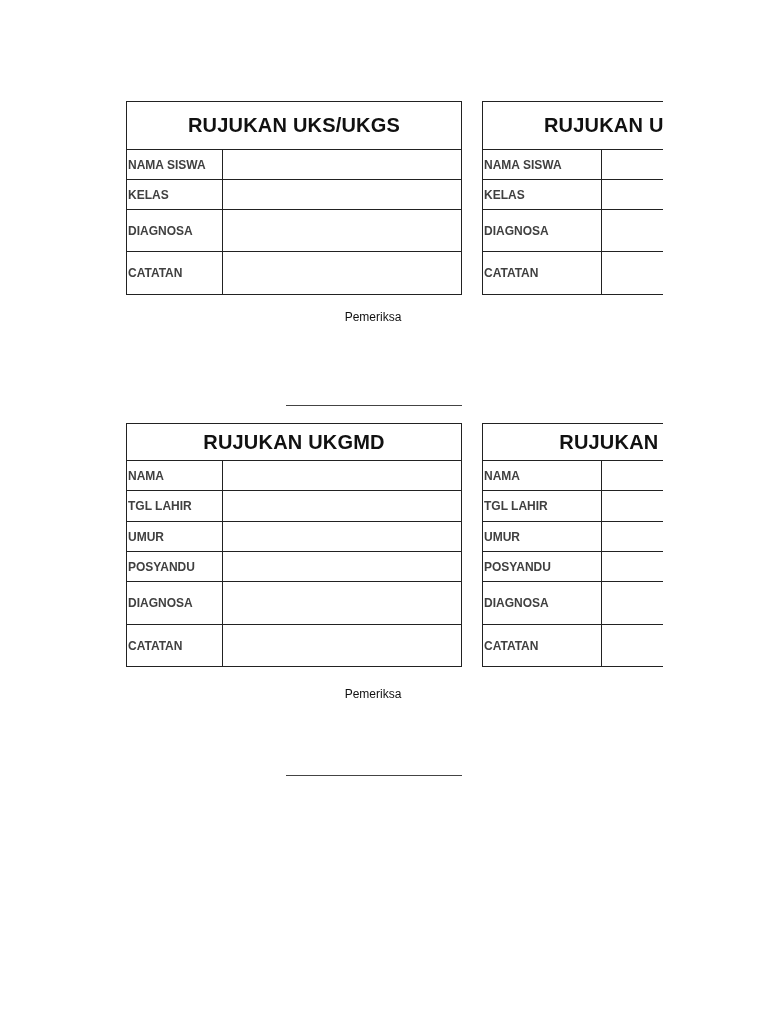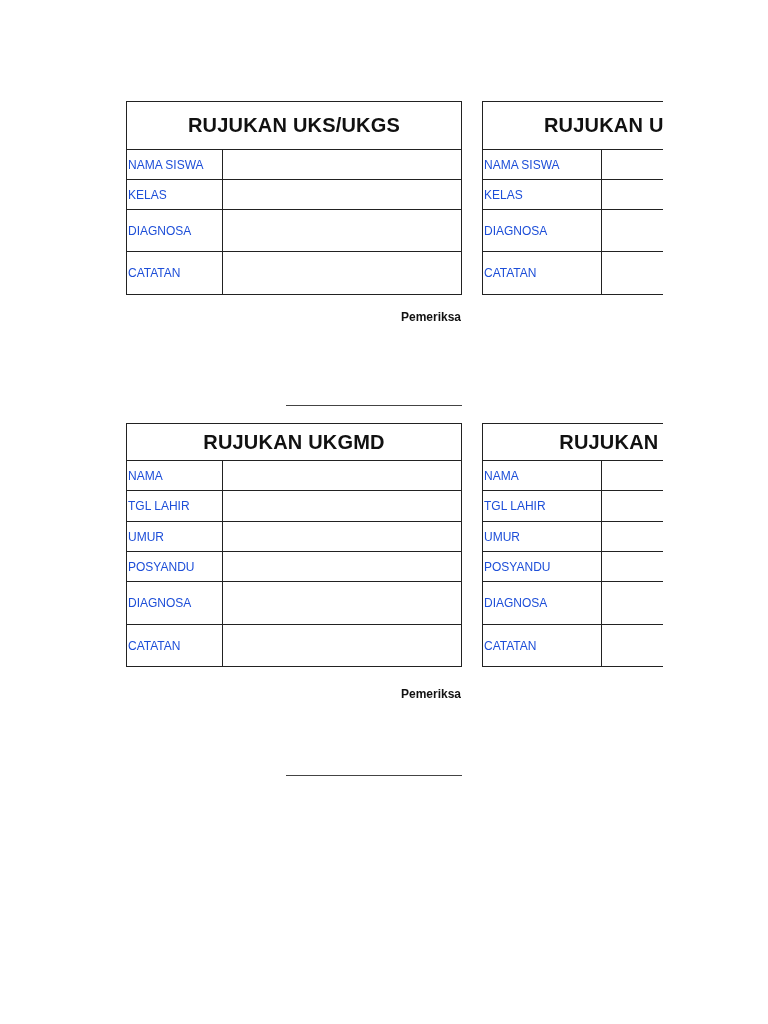--- a/index.html
+++ b/index.html
@@ -18,26 +18,26 @@
       display: flex; align-items: center; justify-content: center;
       font-weight: bold; font-size: 20px; letter-spacing: 0.2px; color: #111;
       white-space: nowrap;
     }
     .row {
       display: flex; box-sizing: border-box; border-bottom: 1px solid #222;
     }
     .row:last-child { border-bottom: none; }
     .label {
       width: 96px; box-sizing: border-box; border-right: 1px solid #222;
-      font-size: 12px; font-weight: normal; display: flex; align-items: center; padding-left: 1px;
-      white-space: nowrap; color: #1d4ed8;
+      font-size: 12px; font-weight: bold; display: flex; align-items: center; padding-left: 1px;
+      white-space: nowrap; color: #404040;
     }
     .value { flex: 1; }
     .sig-label {
-      position: absolute; font-size: 12px; font-weight: bold; color: #111; text-align: right;
+      position: absolute; font-size: 12px; font-weight: normal; color: #111; text-align: center;
       width: 176px;
     }
     .sig-line {
       position: absolute; height: 1px; background: #444; width: 176px;
     }
   </style>
 </head>
 <body>
 
 <div class="card" style="left:126px; top:101px; width:336px; height:194px;">

